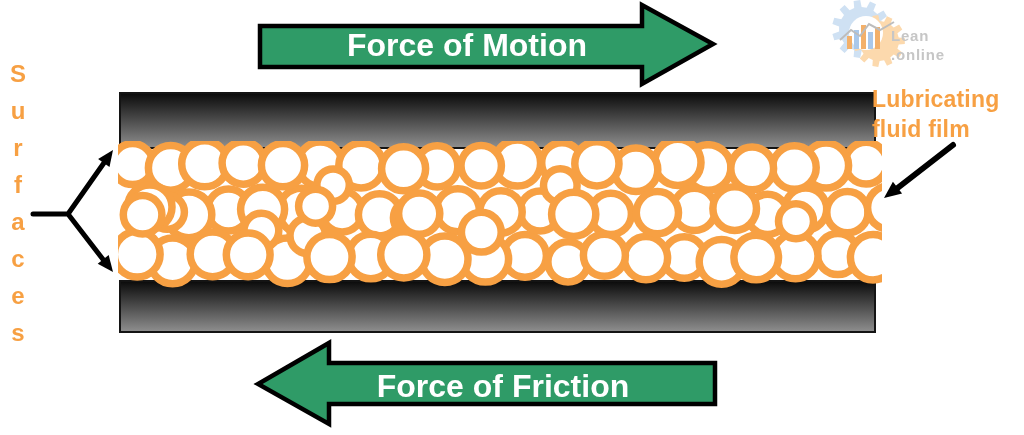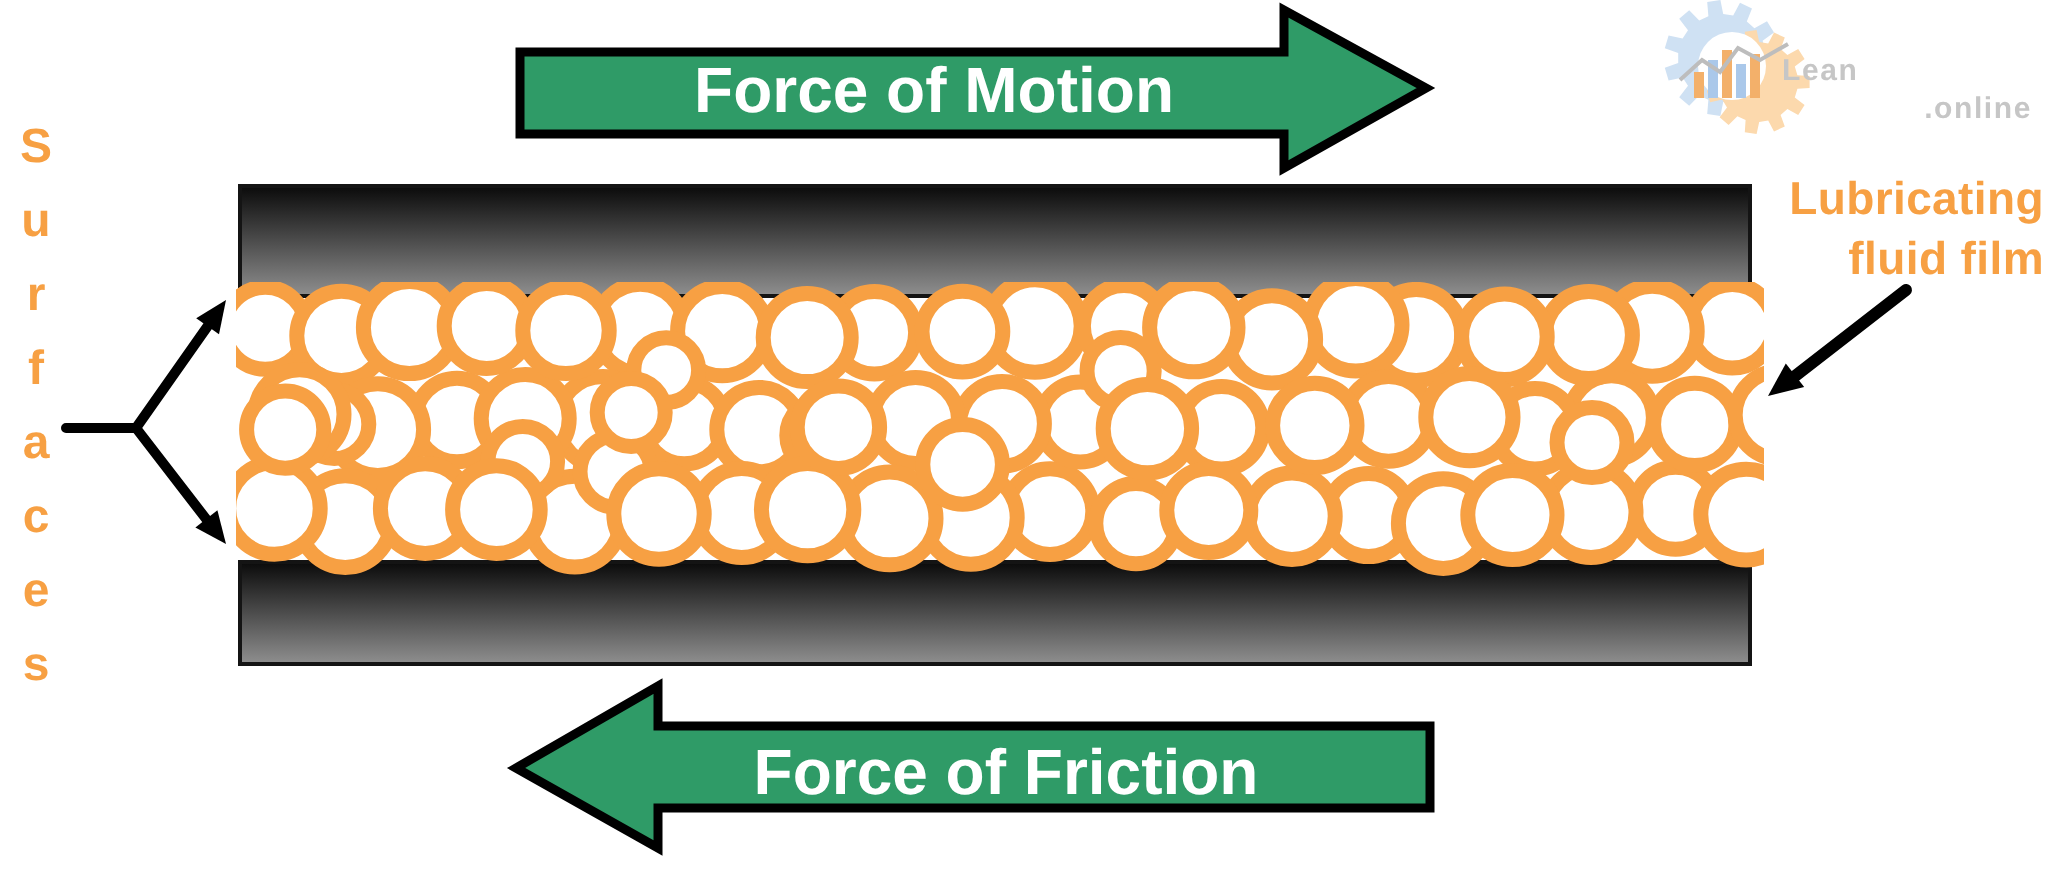--- a/index.html
+++ b/index.html
@@ -27,30 +27,30 @@
   .stop-dark { stop-color: var(--surf-dark); }
   .stop-light { stop-color: var(--surf-light); }
 
   .surfaces-label {
     position: absolute; left: 4px; top: 55px; width: 28px;
     display: flex; flex-direction: column; align-items: center;
     color: var(--orange); font-weight: bold; font-size: 24px; line-height: 37px;
   }
   .lub-label {
     position: absolute; left: 872px; top: 84px; width: 150px;
-    text-align: right; color: var(--orange);
+    text-align: left; color: var(--orange);
     font-weight: bold; font-size: 23px; line-height: 30px;
     letter-spacing: 0.2px;
   }
   .logo-text {
     position: absolute; left: 891px; top: 4px; width: 125px;
     color: var(--logo-gray); font-weight: bold; font-size: 15px;
     line-height: 18.5px; letter-spacing: 0.8px; margin-top: 23px;
   }
-  .logo-text .online { text-align: right; }
+  .logo-text .online { }
   .gear-blue { fill: var(--gear-blue); }
   .gear-peach { fill: var(--gear-peach); }
 </style>
 </head>
 <body>
 
 <div class="stage">
 
   <svg width="1024" height="435" viewBox="0 0 1024 435">
     <defs>

